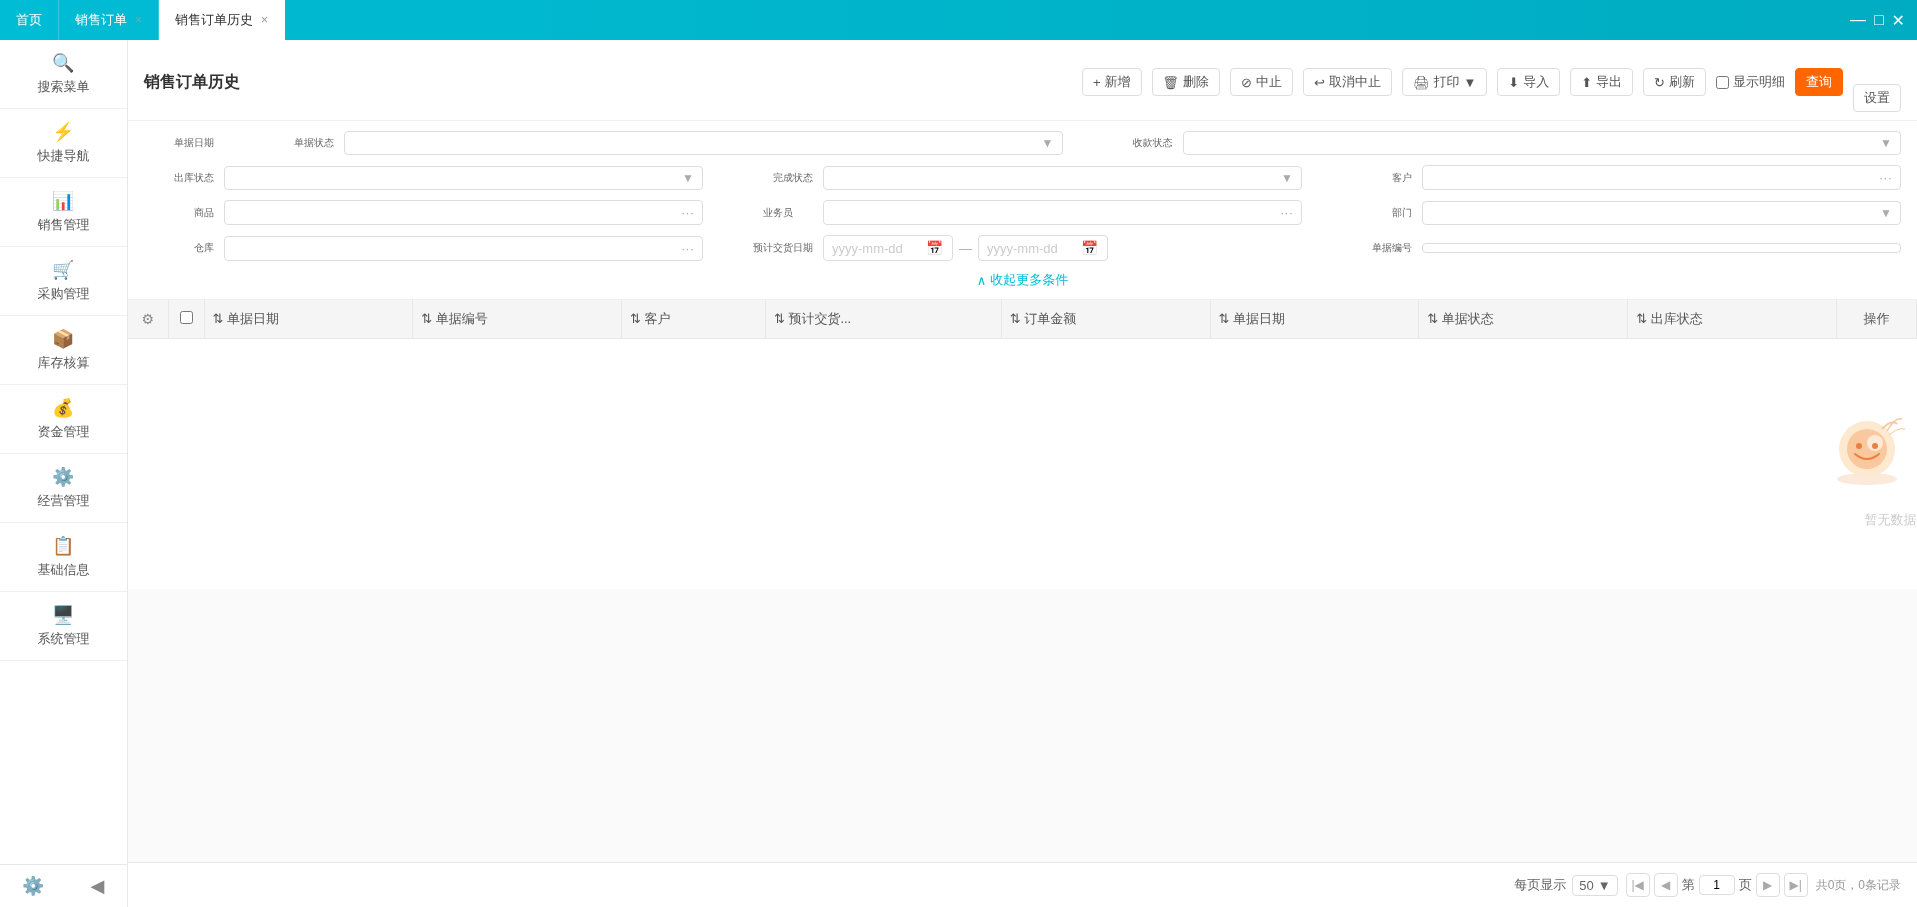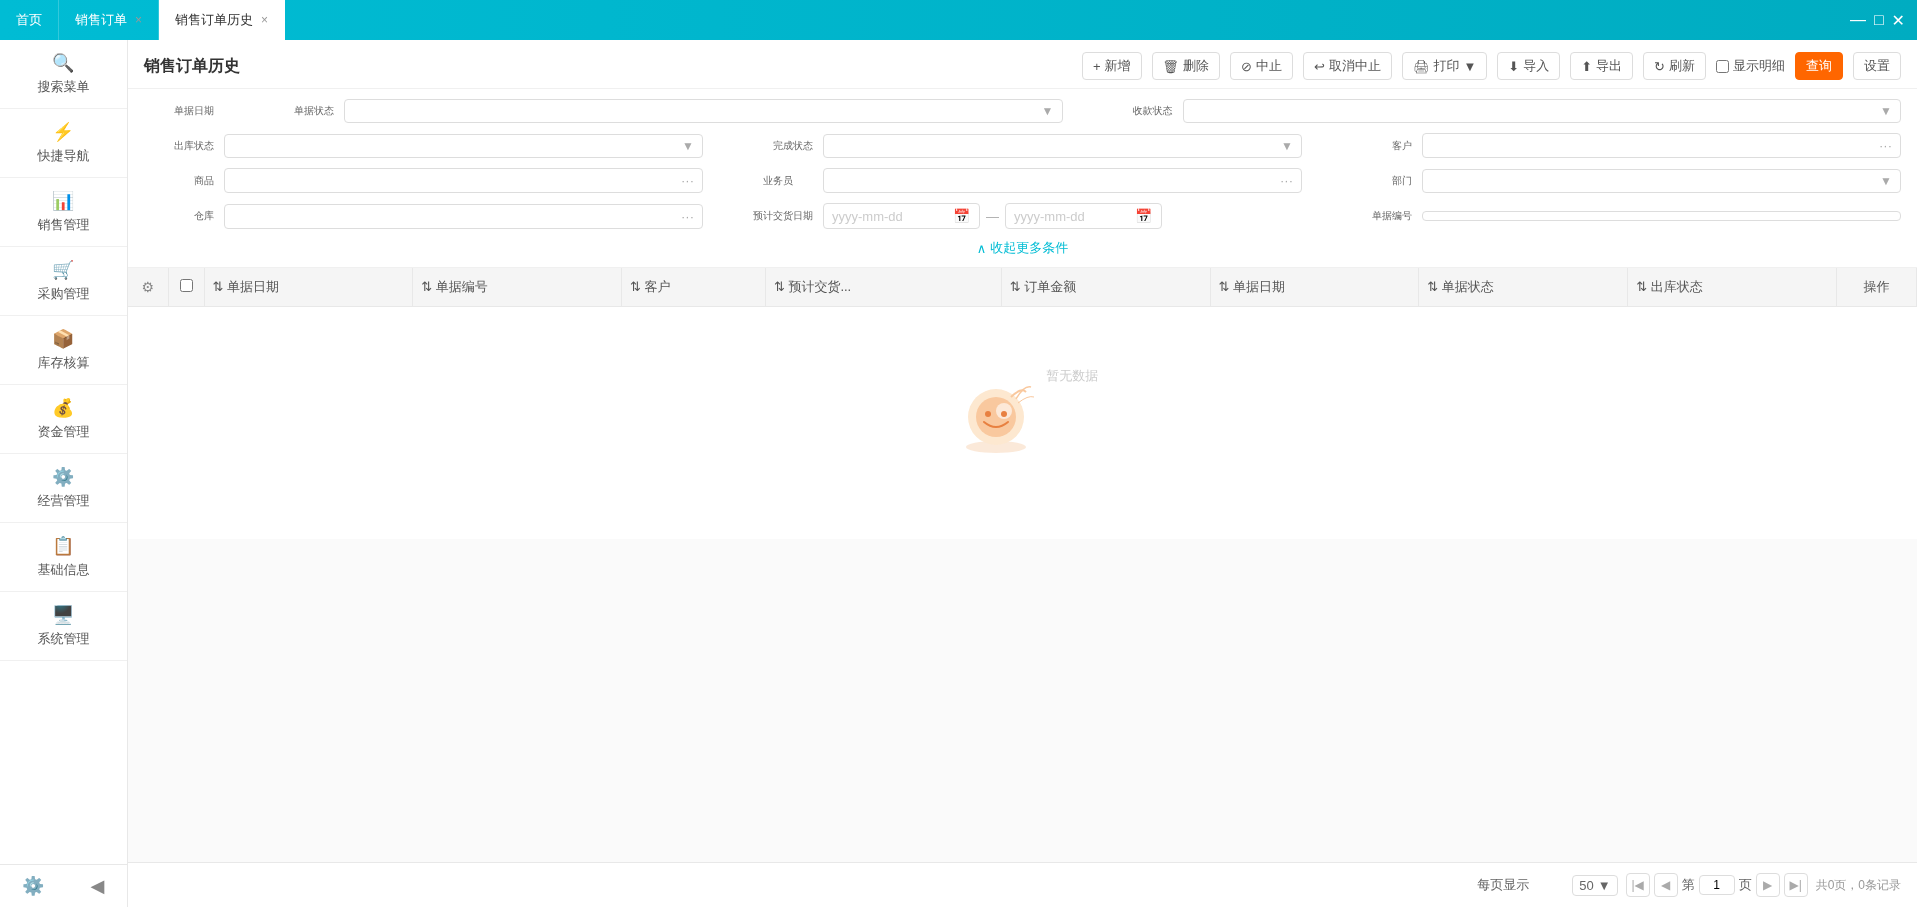--- a/index.html
+++ b/index.html
@@ -209,21 +209,21 @@
       color: #ccc;
       font-size: 12px;
       justify-content: space-between;
     }
     .date-input {
       display: flex;
       align-items: center;
       border: 1px solid #ddd;
       border-radius: 4px;
       padding: 4px 8px;
-      width: 157px;
+      width: 130px;
       color: #ccc;
       font-size: 12px;
       background: #fff;
       justify-content: space-between;
     }
     .date-dash { color: #aaa; }
     .cal-icon { font-size: 14px; color: #aaa; }
     .collapse-btn {
       display: flex;
       align-items: center;
@@ -262,22 +262,22 @@
     .th-settings { width: 40px; text-align: center; }
     .th-checkbox { width: 36px; text-align: center; }
     .th-actions { width: 80px; text-align: center; }
     tbody td { padding: 10px 8px; font-size: 12px; color: #555; border-bottom: 1px solid #f0f0f0; }
     .settings-icon { font-size: 14px; color: #888; cursor: pointer; }
     input[type="checkbox"] { cursor: pointer; }
 
     
     .empty-state {
       display: flex;
-      flex-direction: row;
-      align-items: flex-start;
+      flex-direction: column;
+      align-items: flex-end;
       justify-content: center;
       padding: 60px 0;
     }
     .empty-icon {
       width: 100px;
       height: 100px;
       margin-bottom: 12px;
     }
     .empty-text {
       color: #ccc;
@@ -304,21 +304,20 @@
     }
     .per-page-select {
       border: 1px solid #ddd;
       border-radius: 4px;
       padding: 2px 6px;
       font-size: 12px;
       cursor: pointer;
       display: flex;
       align-items: center;
       gap: 4px;
-      margin-left: 37px;
     }
     .page-nav {
       display: flex;
       align-items: center;
       gap: 4px;
       color: #666;
       font-size: 12px;
     }
     .page-nav-btn {
       width: 24px;
@@ -449,21 +448,21 @@
           <span>↻</span>
           <span>刷新</span>
         </button>
         <div class="display-toggle">
           <input type="checkbox" style="">
           <span>显示明细</span>
         </div>
         <button class="toolbar-btn primary">
           <span>查询</span>
         </button>
-        <button class="toolbar-btn" style="border:1px solid #ddd;">
+        <button class="toolbar-btn" style="border:1px solid #ddd;margin-top:32px;">
           <span>设置</span>
         </button>
       </div>
     </div>
 
     <div class="filter-area">
 
       <div class="filter-row">
         <span class="filter-label">单据日期</span>
         <span class="filter-label" style="margin-left:40px;">单据状态</span>

